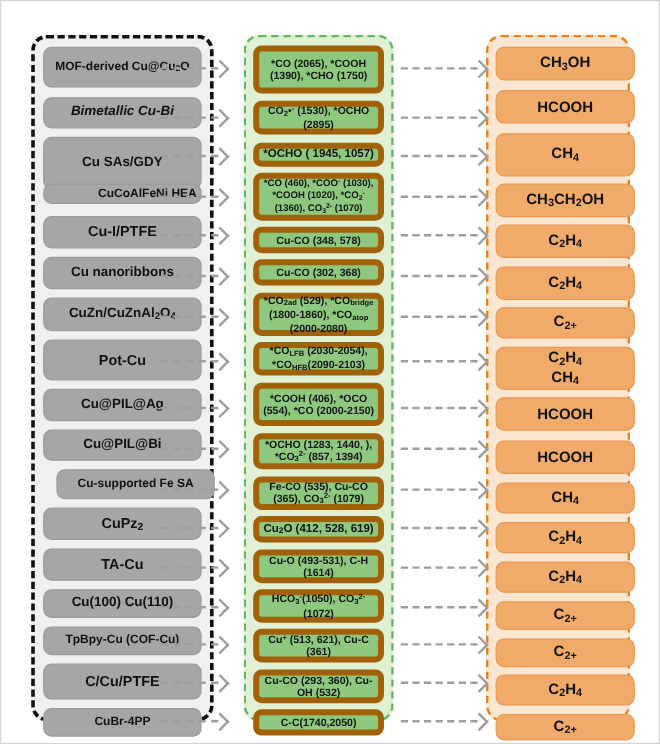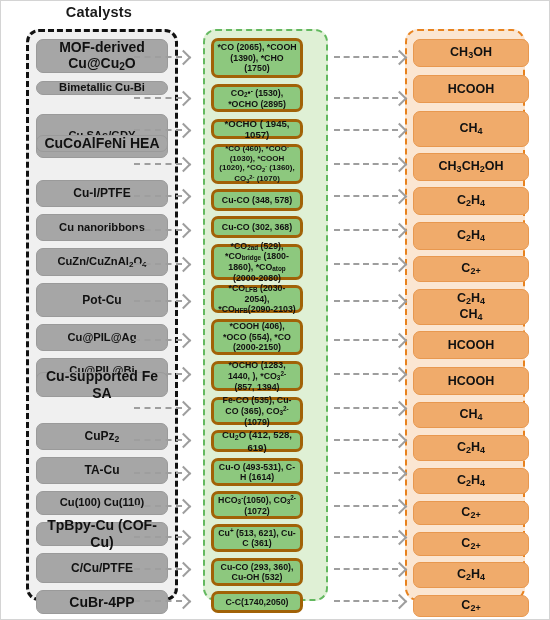--- a/index.html
+++ b/index.html
@@ -46,27 +46,27 @@
     position:absolute;box-sizing:border-box;
     border-radius:7px;
     display:flex;align-items:center;justify-content:center;
     text-align:center;line-height:1.18;
     font-weight:bold;color:#111;
     padding:1px 3px;
   }
   .cat{
     left:35px;width:132px;
     background:#a6a6a6;border:1px solid #9a9a9a;
-    font-size:14px;
+    font-size:10px;
   }
   .cat.big{font-size:12px;}
   .cat.mid{font-size:11.2px;}
   .int{
-    left:210px;width:92px;
-    background:#8dc87e;border:3px solid #a16207;
+    left:210px;width:109px;
+    background:#8dc87e;border:5px solid #a16207;
     font-size:8px;color:#111;
   }
   .int.big{font-size:9.6px;}
   .int.mid{font-size:8.8px;}
   .prod{
     left:412px;width:116px;
     background:#f0ab६b;background:#f0ab6b;border:1px solid #e8984f;
     font-size:12.5px;
   }
 
@@ -89,21 +89,20 @@
   .a1 .head{left:44px;}
   .a2{left:333px;}
   .a2 .shaft{width:64px;}
   .a2 .head{left:60px;}
 </style>
 </head>
 <body>
 
 <div id="frame">
 
-  <div class="hdr" id="hdr-cat">Catalysts</div>
 
   <div class="colbox" id="box-cat"></div>
   <div class="colbox" id="box-int"></div>
   <div class="colbox" id="box-prod"></div>
 
   <div id="pills">
       <div class="pill cat " style="top: 38px; height: 34px;">
         <span>MOF-derived Cu@Cu<sub>2</sub>O</span>
       </div>
       <div class="pill int mid" style="top: 37px; height: 40px;">
@@ -113,21 +112,21 @@
         <span>CH<sub>3</sub>OH</span>
       </div>
       <div class="arrow a1" style="top: 51px;">
         <span class="shaft"></span>
         <span class="head"></span>
       </div>
       <div class="arrow a2" style="top: 51px;">
         <span class="shaft"></span>
         <span class="head"></span>
       </div>
-      <div class="pill cat mid" style="top: 80px; height: 14px;">
+      <div class="pill cat mid" style="top: 80px; height: 26px; font-style: italic;">
         <span>Bimetallic Cu-Bi</span>
       </div>
       <div class="pill int mid" style="top: 83px; height: 28px;">
         <span>CO<sub>2</sub>•<sup>-</sup> (1530), *OCHO (2895)</span>
       </div>
       <div class="pill prod" style="top: 74px; height: 28px;">
         <span>HCOOH</span>
       </div>
       <div class="arrow a1" style="top: 92px;">
         <span class="shaft"></span>
@@ -147,21 +146,21 @@
         <span>CH<sub>4</sub></span>
       </div>
       <div class="arrow a1" style="top: 124px;">
         <span class="shaft"></span>
         <span class="head"></span>
       </div>
       <div class="arrow a2" style="top: 124px;">
         <span class="shaft"></span>
         <span class="head"></span>
       </div>
-      <div class="pill cat " style="top: 134px; height: 17px;">
+      <div class="pill cat " style="top: 152px; height: 17px; justify-content: flex-end;">
         <span>CuCoAlFeNi HEA</span>
       </div>
       <div class="pill int " style="top: 143px; height: 40px;">
         <span>*CO (460), *COO<sup>-</sup> (1030), *COOH (1020), *CO<sub>2</sub><sup>-</sup> (1360), CO<sub>3</sub><sup>2-</sup> (1070)</span>
       </div>
       <div class="pill prod" style="top: 152px; height: 28px;">
         <span>CH<sub>3</sub>CH<sub>2</sub>OH</span>
       </div>
       <div class="arrow a1" style="top: 158px;">
         <span class="shaft"></span>
@@ -266,21 +265,21 @@
         <span>HCOOH</span>
       </div>
       <div class="arrow a1" style="top: 368px;">
         <span class="shaft"></span>
         <span class="head"></span>
       </div>
       <div class="arrow a2" style="top: 368px;">
         <span class="shaft"></span>
         <span class="head"></span>
       </div>
-      <div class="pill cat " style="top: 371px; height: 25px;">
+      <div class="pill cat " style="top: 390px; height: 25px; margin-left: 11px;">
         <span>Cu-supported Fe SA</span>
       </div>
       <div class="pill int mid" style="top: 396px; height: 28px;">
         <span>Fe-CO (535), Cu-CO (365), CO<sub>3</sub><sup>2-</sup> (1079)</span>
       </div>
       <div class="pill prod" style="top: 401px; height: 26px;">
         <span>CH<sub>4</sub></span>
       </div>
       <div class="arrow a1" style="top: 402px;">
         <span class="shaft"></span>

